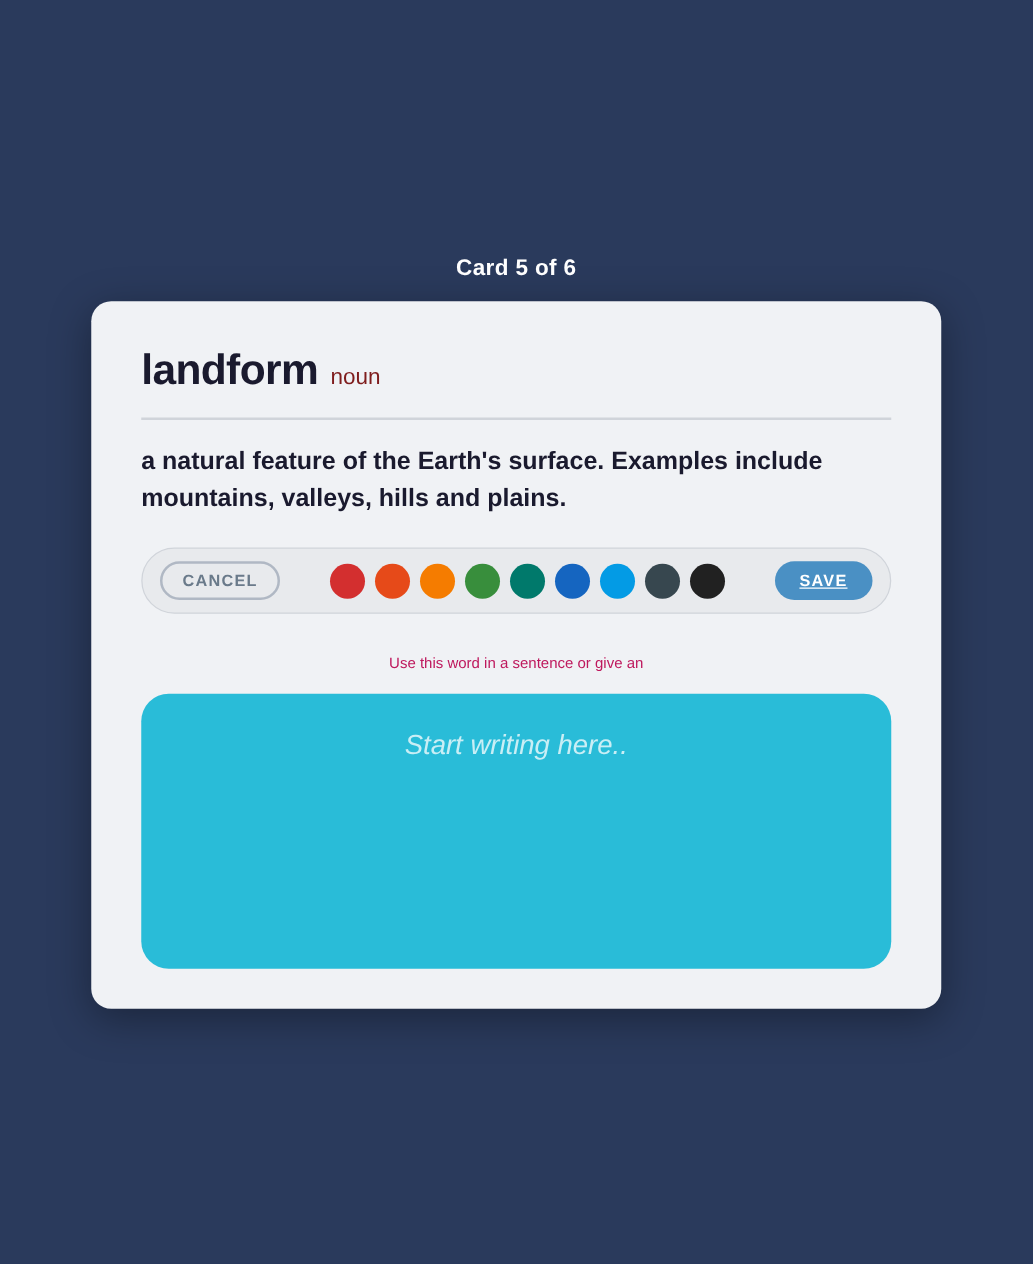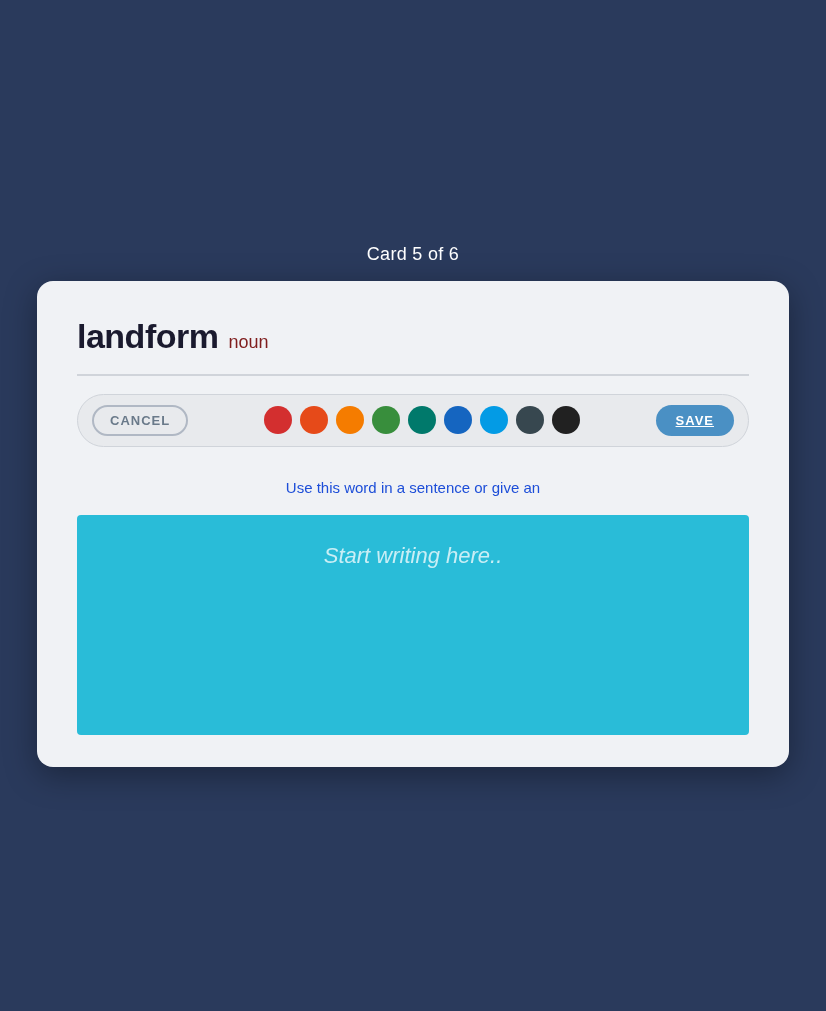--- a/index.html
+++ b/index.html
@@ -12,30 +12,30 @@
       flex-direction: column;
       align-items: center;
       justify-content: center;
       font-family: -apple-system, BlinkMacSystemFont, 'Segoe UI', Arial, sans-serif;
       overflow: hidden;
     }
 
     .page-header {
       color: #ffffff;
       font-size: 18px;
-      font-weight: 400;
+      font-weight: 700;
       margin-bottom: 16px;
       text-align: center;
       letter-spacing: 0.3px;
     }
 
     .card {
       background: #f0f2f5;
       border-radius: 16px;
-      width: 752px;
+      width: 680px;
       padding: 36px 40px 32px 40px;
       box-shadow: 0 8px 32px rgba(0,0,0,0.35);
     }
 
     .word-row {
       display: flex;
       align-items: baseline;
       gap: 10px;
       margin-bottom: 18px;
       padding-bottom: 18px;
@@ -109,30 +109,30 @@
       font-weight: 700;
       color: #ffffff;
       letter-spacing: 1px;
       cursor: pointer;
       text-transform: uppercase;
       text-decoration: underline;
     }
 
     .instruction {
       text-align: center;
-      font-size: 15px;
-      color: #1d4ed8;
+      font-size: 12px;
+      color: #be185d;
       line-height: 1.5;
       margin-bottom: 16px;
       margin-top: 30px;
     }
 
     .writing-area {
       background: #29bcd8;
-      border-radius: 4px;
+      border-radius: 22px;
       min-height: 220px;
       display: flex;
       align-items: flex-start;
       justify-content: center;
       padding: 28px 20px;
       cursor: text;
     }
 
     .writing-area-text {
       color: rgba(255,255,255,0.75);
@@ -146,20 +146,21 @@
 
 <div class="page-header">Card 5 of 6</div>
 
 <div class="card">
 
   <div class="word-row">
     <span class="word-title">landform</span>
     <span class="word-pos">noun</span>
   </div>
 
+  <div class="definition">a natural feature of the Earth's surface. Examples include mountains, valleys, hills and plains.</div>
 
   <div class="color-bar">
     <button class="cancel-btn">CANCEL</button>
 
     <div class="color-dots">
 
     <div class="dot" title="red" style="background: rgb(211, 47, 47);"></div>
         <div class="dot" title="orange-red" style="background: rgb(230, 74, 25);"></div>
         <div class="dot" title="orange" style="background: rgb(245, 124, 0);"></div>
         <div class="dot" title="green" style="background: rgb(56, 142, 60);"></div>

